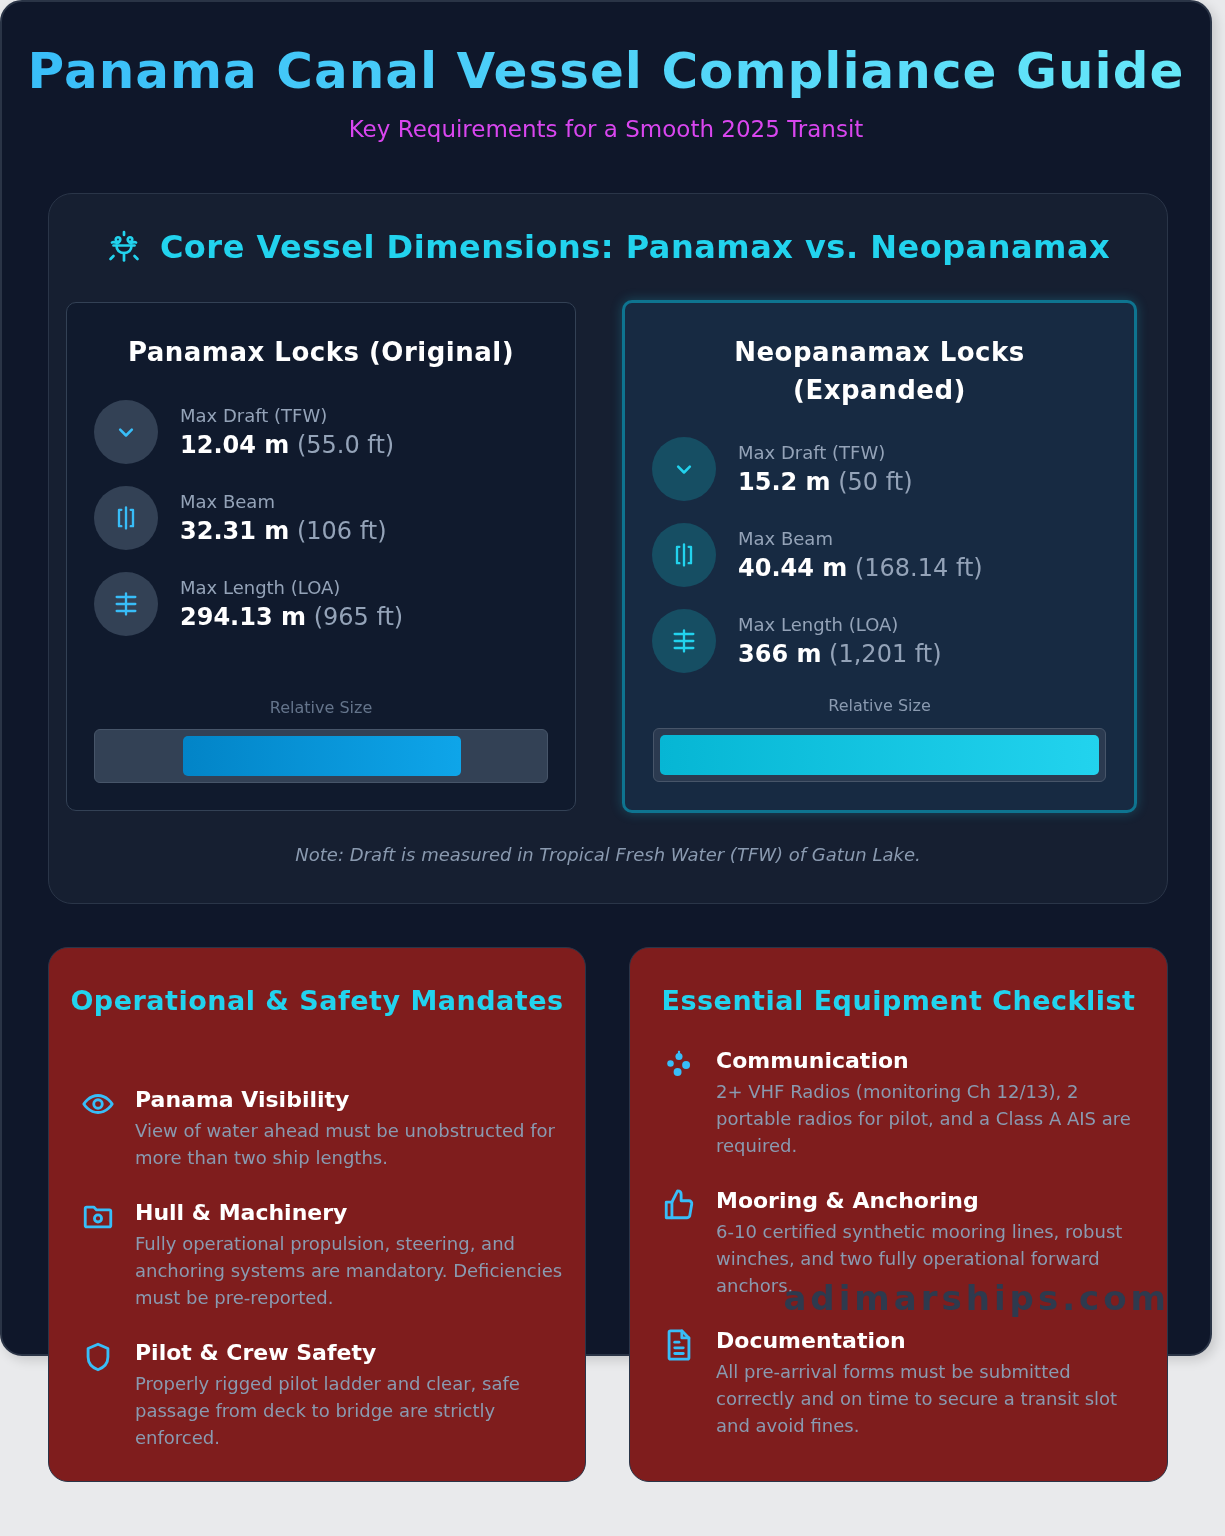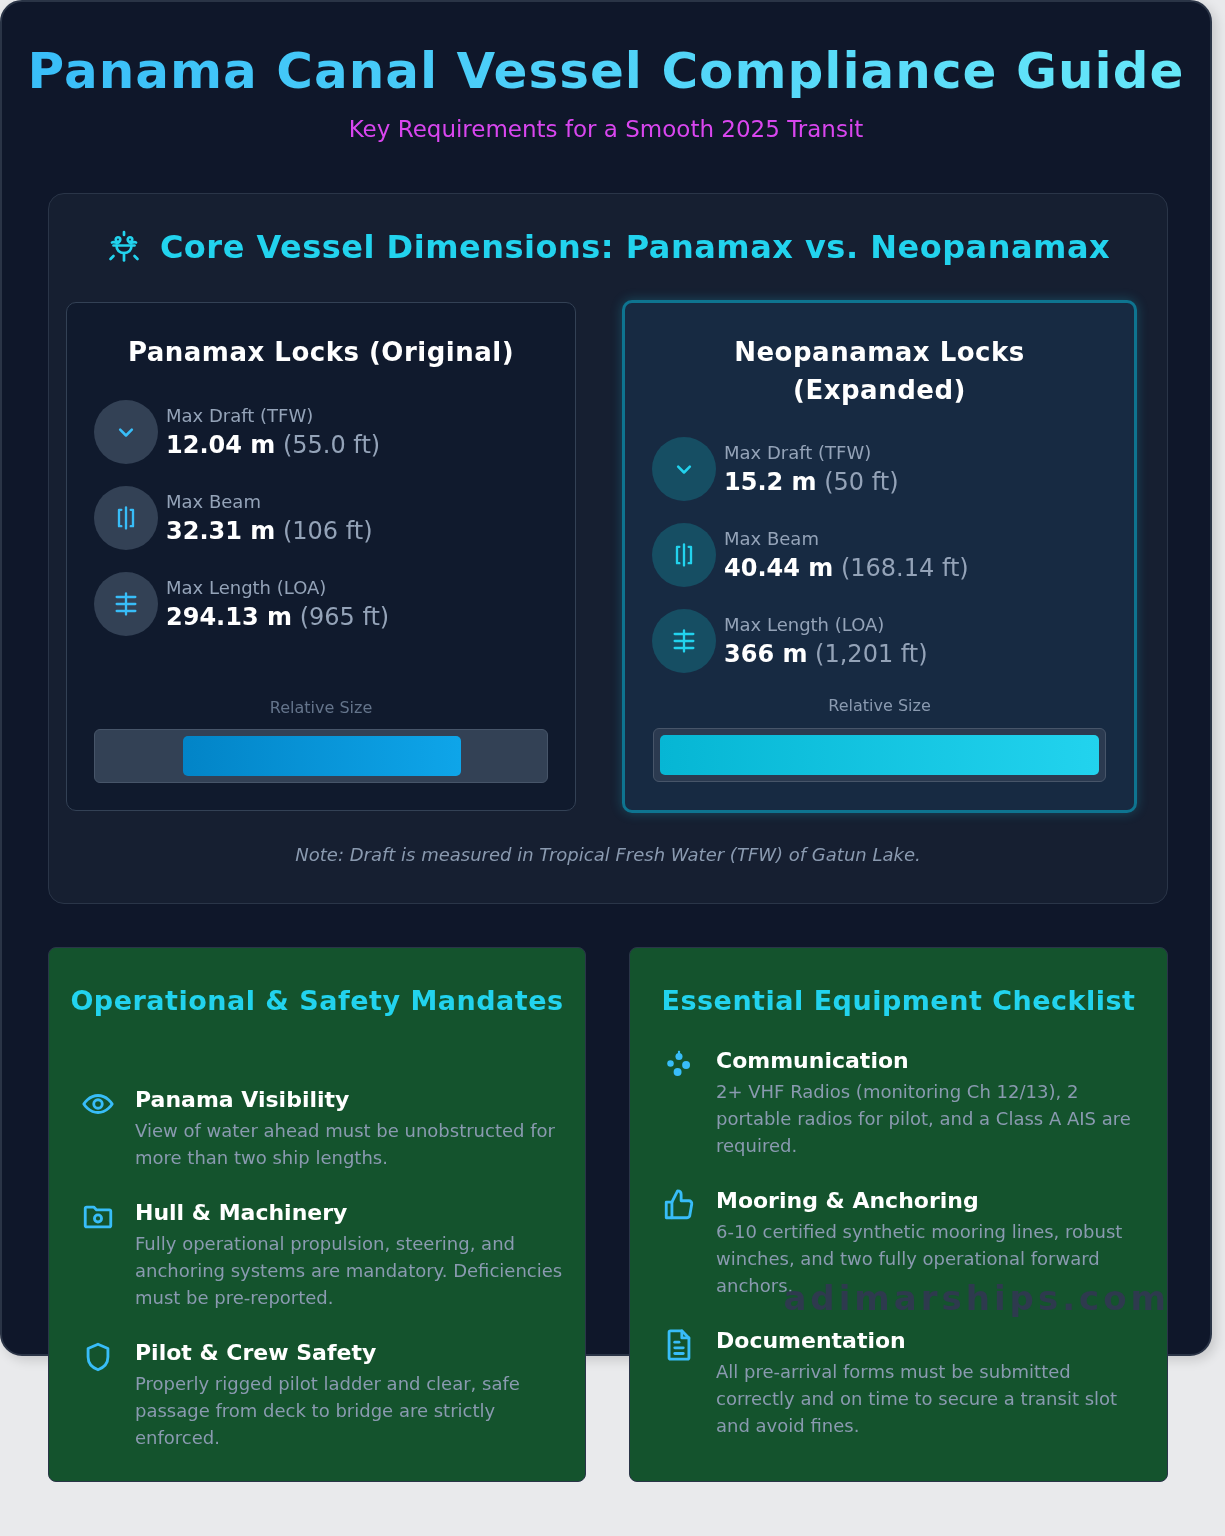--- a/index.html
+++ b/index.html
@@ -31,21 +31,21 @@
   }
   .subtitle {
     position: absolute; left: 0; right: 0; top: 114px;
     text-align: center; font-size: 23px; color: #d946ef;
   }
   .core-panel {
     position: absolute; left: 46px; top: 191px;
     width: 1120px; height: 711px;
     background: #161f31;
     border: 1px solid #2a3548;
-    border-radius: 16px;
+    border-radius: 24px;
   }
   .core-title {
     position: absolute; left: 0; right: 0; top: 34px;
     display: flex; justify-content: center; align-items: center; gap: 18px;
     font-size: 32px; font-weight: bold; color: #22d3ee; letter-spacing: 0.5px;
   }
   .core-title svg { width: 36px; height: 36px; }
   .lock-card {
     position: absolute; top: 108px;
     width: 510px; height: 509px;
@@ -72,21 +72,21 @@
     display: flex; align-items: center; height: 86px;
   }
   .spec-icon {
     width: 64px; height: 64px; border-radius: 50%;
     background: #334155;
     display: flex; align-items: center; justify-content: center;
     flex-shrink: 0;
   }
   .lock-card.right .spec-icon { background: #164e63; }
   .spec-icon svg { width: 28px; height: 28px; }
-  .spec-text { margin-left: 8px; }
+  .spec-text { margin-left: 22px; }
   .spec-label { font-size: 18px; color: #94a3b8; line-height: 26px; }
   .spec-value { font-size: 24px; line-height: 32px; color: #ffffff; }
   .spec-value b { font-weight: bold; }
   .spec-value span { color: #94a3b8; font-weight: normal; }
   .rel-label {
     position: absolute; left: 0; right: 0; top: 395px;
     text-align: center; font-size: 16px; color: #64748b;
   }
   .lock-card.right .rel-label { top: 393px; color: #8a9ab0; }
   .bar-track {
@@ -104,23 +104,23 @@
   .lock-card.right .bar-fill {
     left: 6px; right: 6px;
     background: linear-gradient(90deg, #06b6d4, #22d3ee);
   }
   .note {
     position: absolute; left: 0; right: 0; top: 650px;
     text-align: center; font-style: italic; font-size: 18px; color: #8a9ab0;
   }
   .info-panel {
     position: absolute; top: 945px; height: 535px;
-    background: #14532d;
+    background: #7f1d1d;
     border: 1px solid #2a3548;
-    border-radius: 8px;
+    border-radius: 20px;
   }
   .info-panel.ops { left: 46px; width: 538px; }
   .info-panel.equip { left: 627px; width: 539px; }
   .info-title {
     position: absolute; left: 20px; right: 20px; top: 34px;
     text-align: center; color: #22d3ee; font-weight: bold; font-size: 27px;
     line-height: 38px; letter-spacing: 0.5px;
   }
   .info-item { position: absolute; left: 0; right: 20px; display: flex; }
   .info-icon { width: 34px; height: 34px; flex-shrink: 0; margin-top: 2px; }

